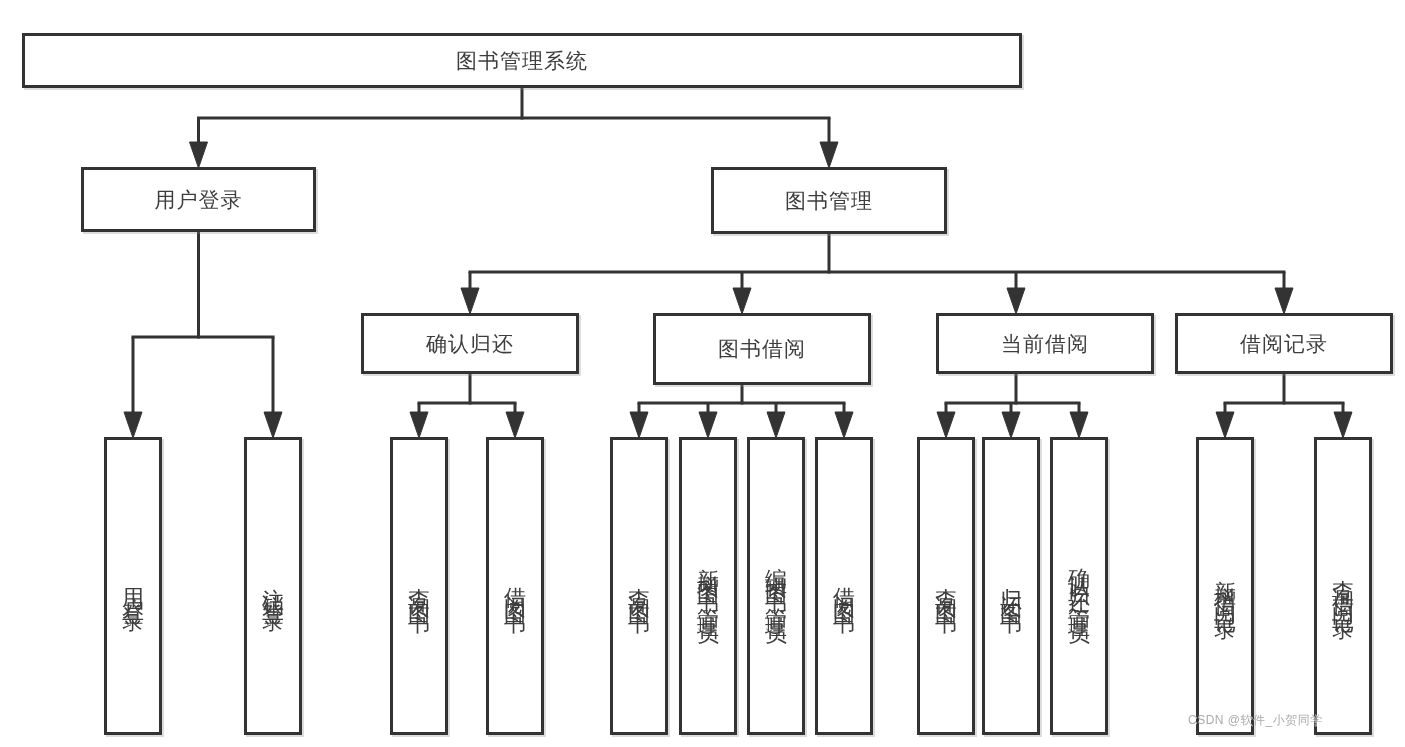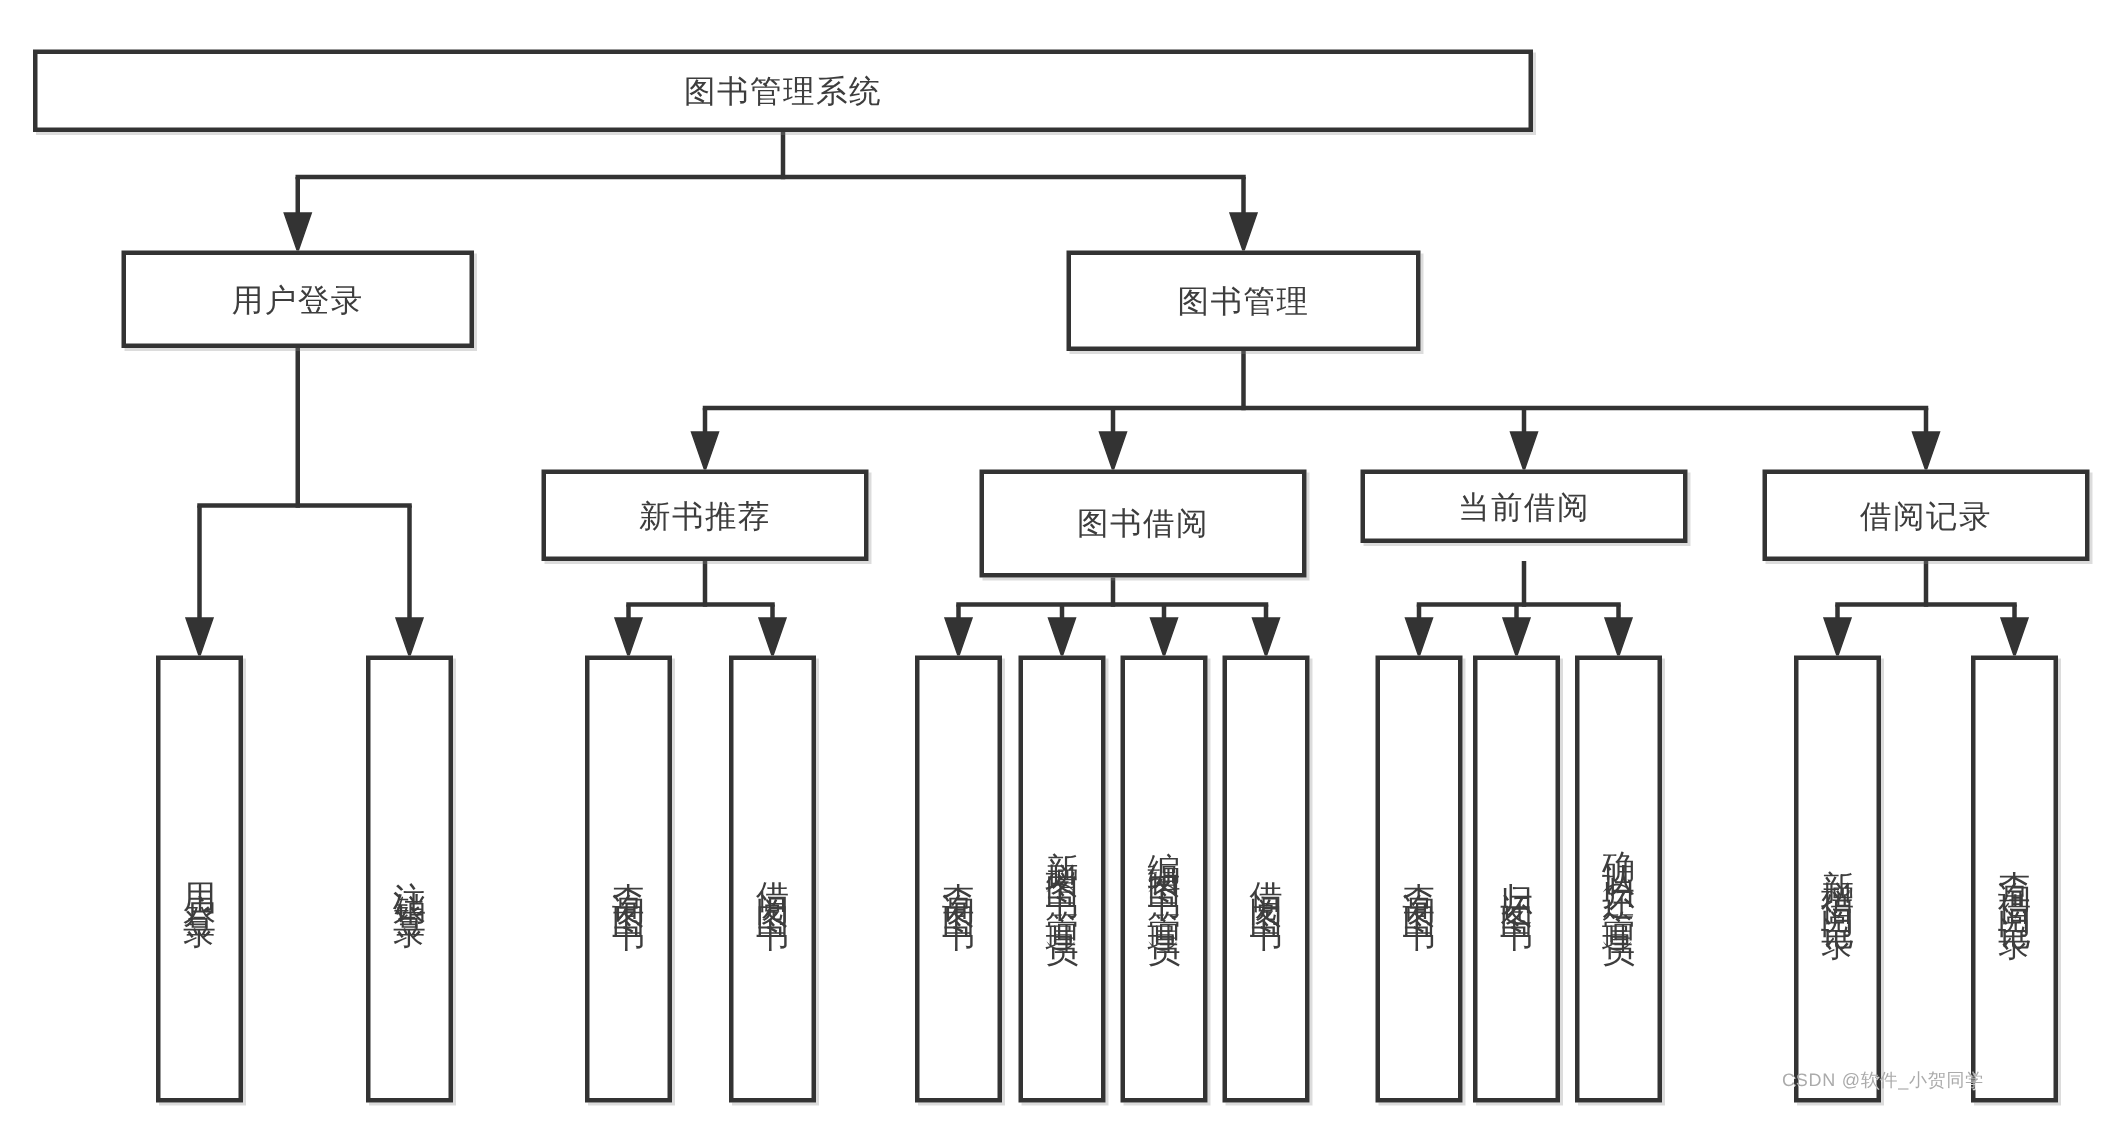--- a/index.html
+++ b/index.html
@@ -145,23 +145,23 @@
     <line x1="1343" y1="403" x2="1343" y2="432"></line>
     <polygon points="1216,412 1234,412 1225,438"></polygon>
     <polygon points="1334,412 1352,412 1343,438"></polygon>
   </svg>
 
   <div class="node" style="left:22px; top:13px; width:1000px; height:55px;margin-top:20px;">图书管理系统</div>
 
   <div class="node" style="left:81px; top:167px; width:235px; height:65px;">用户登录</div>
   <div class="node" style="left:711px; top:167px; width:236px; height:67px;">图书管理</div>
 
-  <div class="node" style="left:361px; top:313px; width:218px; height:61px;">新书推荐</div>
+  <div class="node" style="left:361px; top:313px; width:218px; height:61px;">确认归还</div>
   <div class="node" style="left:653px; top:313px; width:218px; height:72px;">图书借阅</div>
-  <div class="node" style="left:907px; top:313px; width:218px; height:49px;font-family:Liberation Serif, serif;">当前借阅</div>
+  <div class="node" style="left:936px; top:313px; width:218px; height:61px;font-family:Liberation Serif, serif;">当前借阅</div>
   <div class="node" style="left:1175px; top:313px; width:218px; height:61px;">借阅记录</div>
 
   <div class="leaf" style="left:104px;">
     <span class="vtext">用户登录</span>
   </div>
   <div class="leaf" style="left:244px;">
     <span class="vtext">注销登录</span>
   </div>
 
   <div class="leaf" style="left:390px;">

